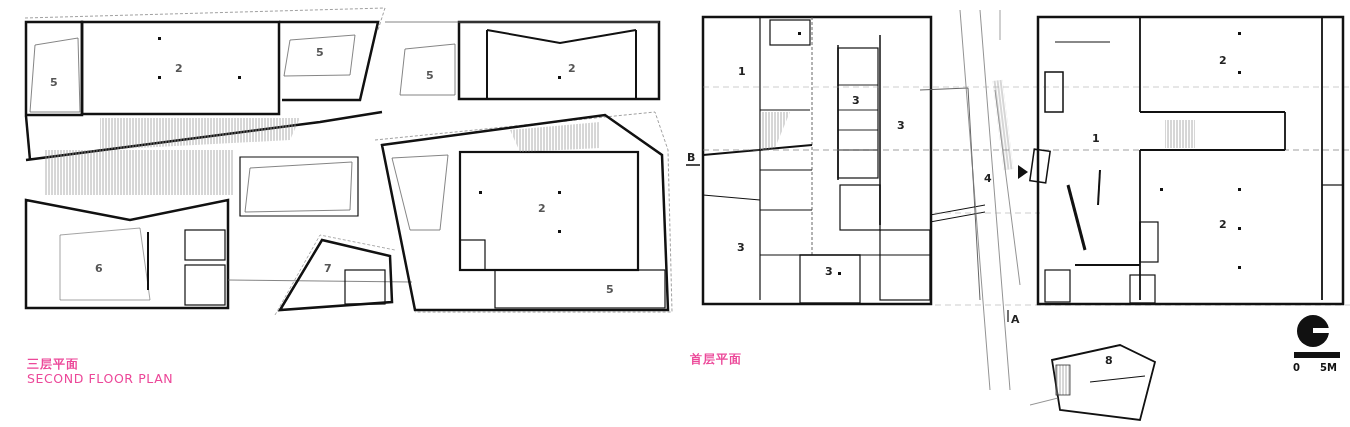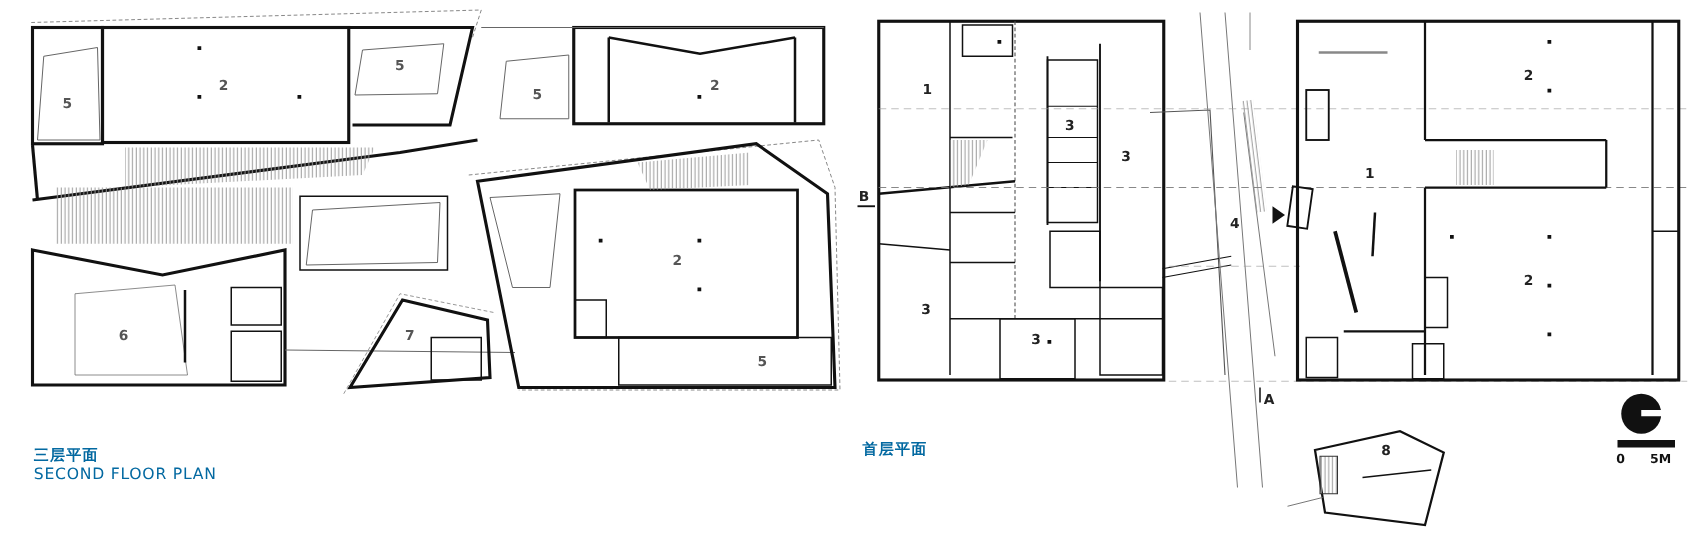--- a/index.html
+++ b/index.html
@@ -1,18 +1,18 @@
 <!DOCTYPE html>
 <html><head>
 <meta charset="utf-8">
 <style>
   html,body{margin:0;padding:0;background:#fff;}
   body{width:1350px;height:427px;position:relative;overflow:hidden;font-family:"DejaVu Sans",sans-serif;}
   svg{position:absolute;left:0;top:0;}
-  .cap{position:absolute;color:#0369a1;}
+  .cap{position:absolute;color:#ec4899;}
   .cap .zh{font-size:12px;font-weight:bold;letter-spacing:1px;line-height:14px;}
   .cap .en{font-size:12.5px;font-weight:normal;letter-spacing:0.6px;line-height:15px;font-family:"DejaVu Sans",sans-serif;}
   .lbl{font-family:"DejaVu Sans",sans-serif;font-weight:bold;font-size:11px;fill:#555;}
   .lblk{font-family:"DejaVu Sans",sans-serif;font-weight:bold;font-size:11px;fill:#222;}
   .scale-txt{position:absolute;font-size:10px;font-weight:bold;color:#111;}
 </style>
 </head>
 <body>
 
 <svg width="1350" height="427" viewBox="0 0 1350 427">

